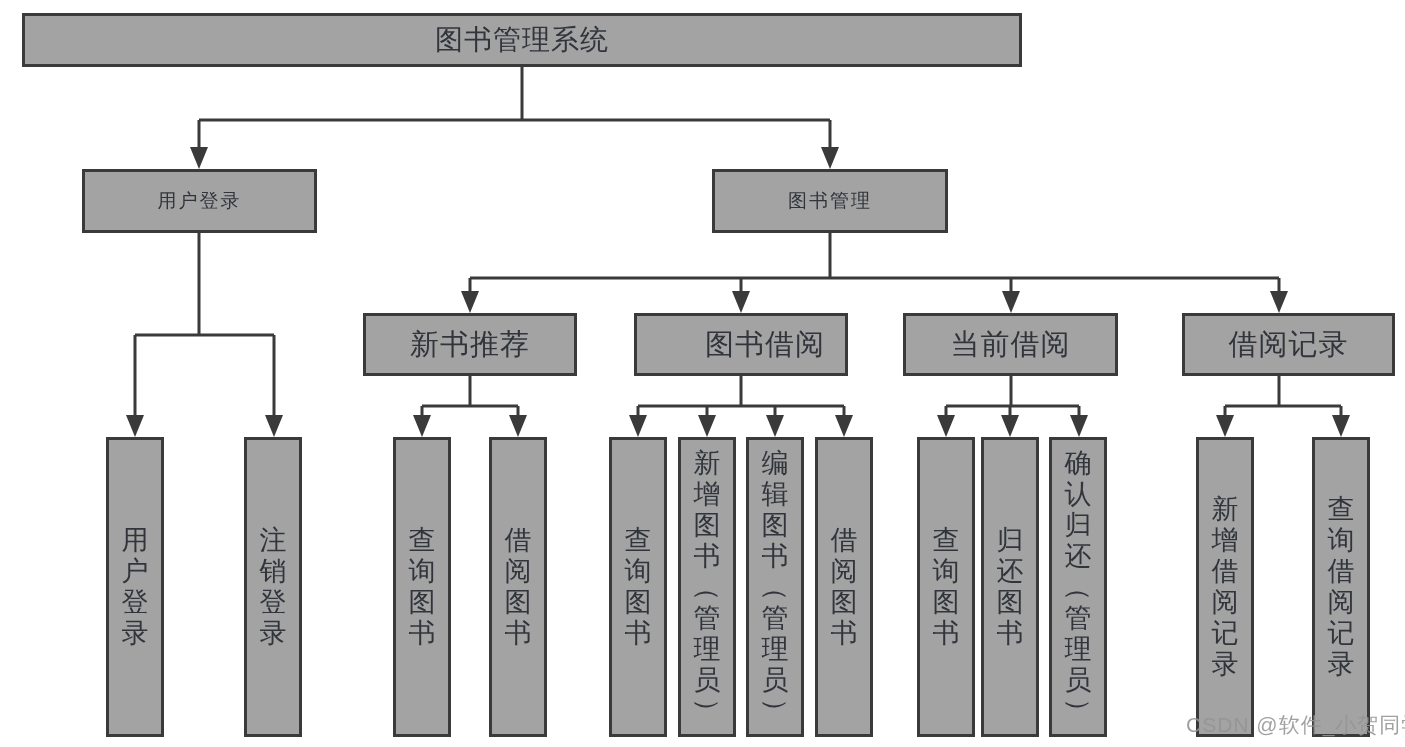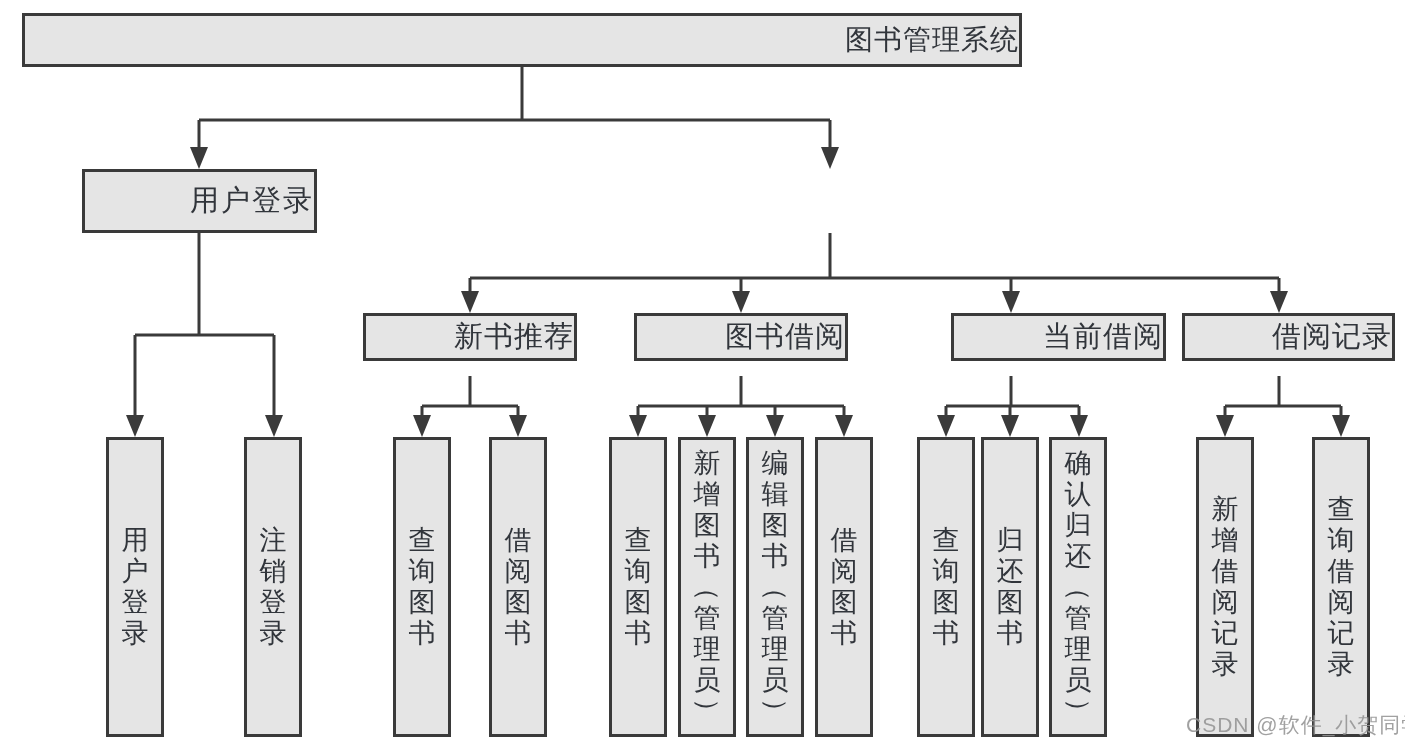--- a/index.html
+++ b/index.html
@@ -2,34 +2,34 @@
 <html><head>
 <meta charset="utf-8">
 <style>
   html,body{margin:0;padding:0;background:#ffffff;}
   .stage{
     position:relative;width:1405px;height:747px;background:#ffffff;
     font-family:"Liberation Sans",sans-serif;color:#31353b;overflow:hidden;
   }
   svg.conn{position:absolute;left:0;top:0;z-index:1;}
   .box{
-    position:absolute;box-sizing:border-box;background:#e5e5e5;
-    border:3px solid #3a3a3a;display:flex;align-items:center;justify-content:flex-end;
+    position:absolute;box-sizing:border-box;background:#a3a3a3;
+    border:3px solid #3a3a3a;display:flex;align-items:center;justify-content:center;
     z-index:2;
   }
   .hlabel{white-space:nowrap;}
   .root{left:22px;top:13px;width:1000px;height:54px;font-size:28px;letter-spacing:1px;}
-  .l1{top:169px;height:64px;font-size:29px;letter-spacing:2px;}
-  .l2{top:313px;height:48px;width:214px;font-size:29px;letter-spacing:1px;}
+  .l1{top:169px;height:64px;font-size:19px;letter-spacing:2px;}
+  .l2{top:313px;height:63px;width:214px;font-size:29px;letter-spacing:1px;}
   .leaf{top:437px;height:300px;width:58px;font-size:27px;}
   .n-user-login{left:82px;width:235px;}
   .n-book-mgmt{left:712px;width:236px;}
   .n-l2-0{left:363px;}
   .n-l2-1{left:634px;padding-left:48px;}
-  .n-l2-2{left:903px;width:215px;margin-left:48px;}
+  .n-l2-2{left:903px;width:215px;}
   .n-l2-3{left:1174px;width:213px;margin-left:8px;}
   .n-leaf-0{left:106px;}
   .n-leaf-1{left:244px;}
   .n-leaf-2{left:393px;}
   .n-leaf-3{left:489px;}
   .n-leaf-4{left:609px;}
   .n-leaf-5{left:678px;}
   .n-leaf-6{left:746px;}
   .n-leaf-7{left:815px;}
   .n-leaf-8{left:917px;}
@@ -86,20 +86,23 @@
     </g>
   </svg>
 
   <div class="box root">
     <span class="hlabel">图书管理系统</span>
   </div>
 
   <div class="box l1 n-user-login">
     <span class="hlabel">用户登录</span>
   </div>
+  <div class="box l1 n-book-mgmt">
+    <span class="hlabel">图书管理</span>
+  </div>
 
   <div class="box l2 n-l2-0">
     <span class="hlabel">新书推荐</span>
   </div>
   <div class="box l2 n-l2-1">
     <span class="hlabel">图书借阅</span>
   </div>
   <div class="box l2 n-l2-2">
     <span class="hlabel">当前借阅</span>
   </div>

